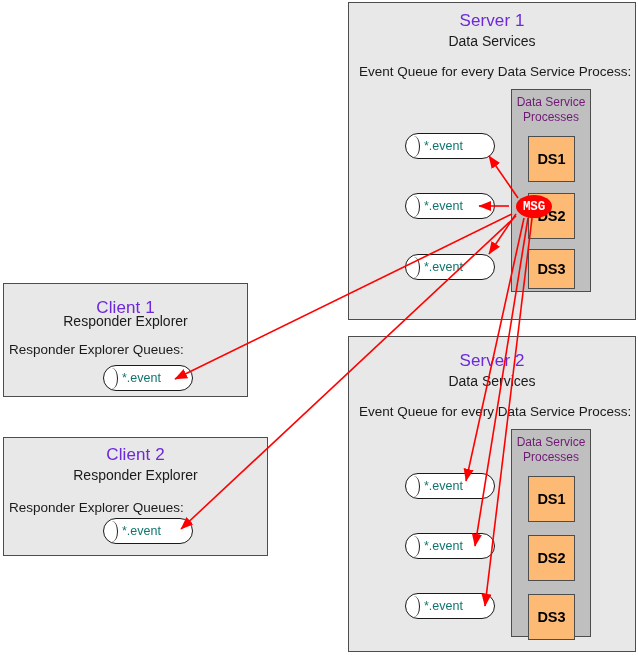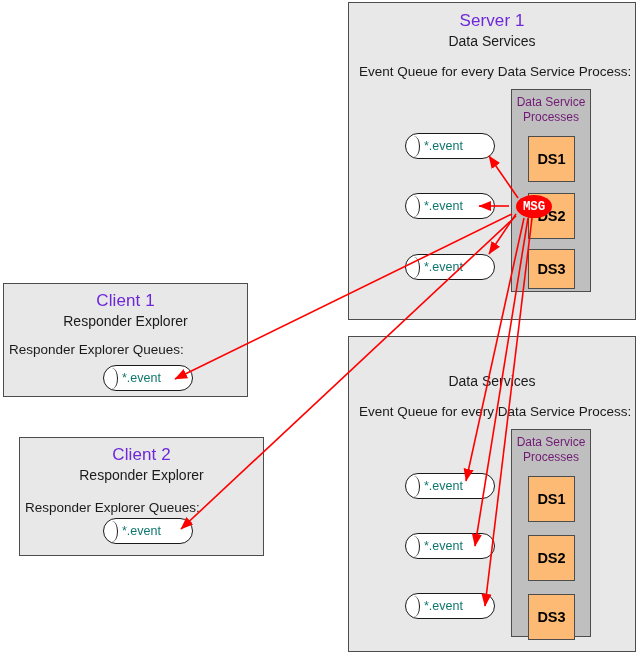--- a/index.html
+++ b/index.html
@@ -165,20 +165,21 @@
   <div class="queue" style="left:405px; top:193px; width:90px; height:26px; z-index:3;">
     <span class="cap"></span>
     <span class="qlabel">*.event</span>
   </div>
   <div class="queue" style="left:405px; top:254px; width:90px; height:26px; z-index:3;">
     <span class="cap"></span>
     <span class="qlabel">*.event</span>
   </div>
 
   <div class="panel" style="left:348px; top:336px; width:288px; height:316px;">
+    <div class="panel-title" style="top:14px;">Server 2</div>
     <div class="panel-subtitle" style="top:36px;">Data Services</div>
     <div class="panel-caption" style="left:10px; top:67px;">Event Queue for every Data Service Process:</div>
 
     <div class="ds-column" style="left:162px; top:92px; width:80px; height:208px;">
       <div class="ds-column-title">Data Service Processes</div>
       <div class="ds-box" style="left:16px; top:46px; width:47px; height:46px;">
         <span>DS1</span>
       </div>
       <div class="ds-box" style="left:16px; top:105px; width:47px; height:46px;">
         <span>DS2</span>
@@ -196,30 +197,30 @@
   <div class="queue" style="left:405px; top:533px; width:90px; height:26px; z-index:3;">
     <span class="cap"></span>
     <span class="qlabel">*.event</span>
   </div>
   <div class="queue" style="left:405px; top:593px; width:90px; height:26px; z-index:3;">
     <span class="cap"></span>
     <span class="qlabel">*.event</span>
   </div>
 
   <div class="panel" style="left:3px; top:283px; width:245px; height:114px;">
-    <div class="panel-title" style="top:7px;text-align:center;">Client 1</div>
+    <div class="panel-title" style="top:14px;text-align:center;">Client 1</div>
     <div class="panel-subtitle" style="top:29px;">Responder Explorer</div>
     <div class="panel-caption" style="left:5px; top:58px;">Responder Explorer Queues:</div>
   </div>
   <div class="queue" style="left:103px; top:365px; width:90px; height:26px; z-index:3;">
     <span class="cap"></span>
     <span class="qlabel">*.event</span>
   </div>
 
-  <div class="panel" style="left:19px; top:437px; width:245px; height:119px;">
+  <div class="panel" style="left:3px; top:437px; width:265px; height:119px;">
     <div class="panel-title" style="top:7px;">Client 2</div>
     <div class="panel-subtitle" style="top:29px;">Responder Explorer</div>
     <div class="panel-caption" style="left:5px; top:62px;">Responder Explorer Queues:</div>
   </div>
   <div class="queue" style="left:103px; top:518px; width:90px; height:26px; z-index:3;">
     <span class="cap"></span>
     <span class="qlabel">*.event</span>
   </div>
 
   <svg id="arrows" viewBox="0 0 638 657" xmlns="http://www.w3.org/2000/svg">

